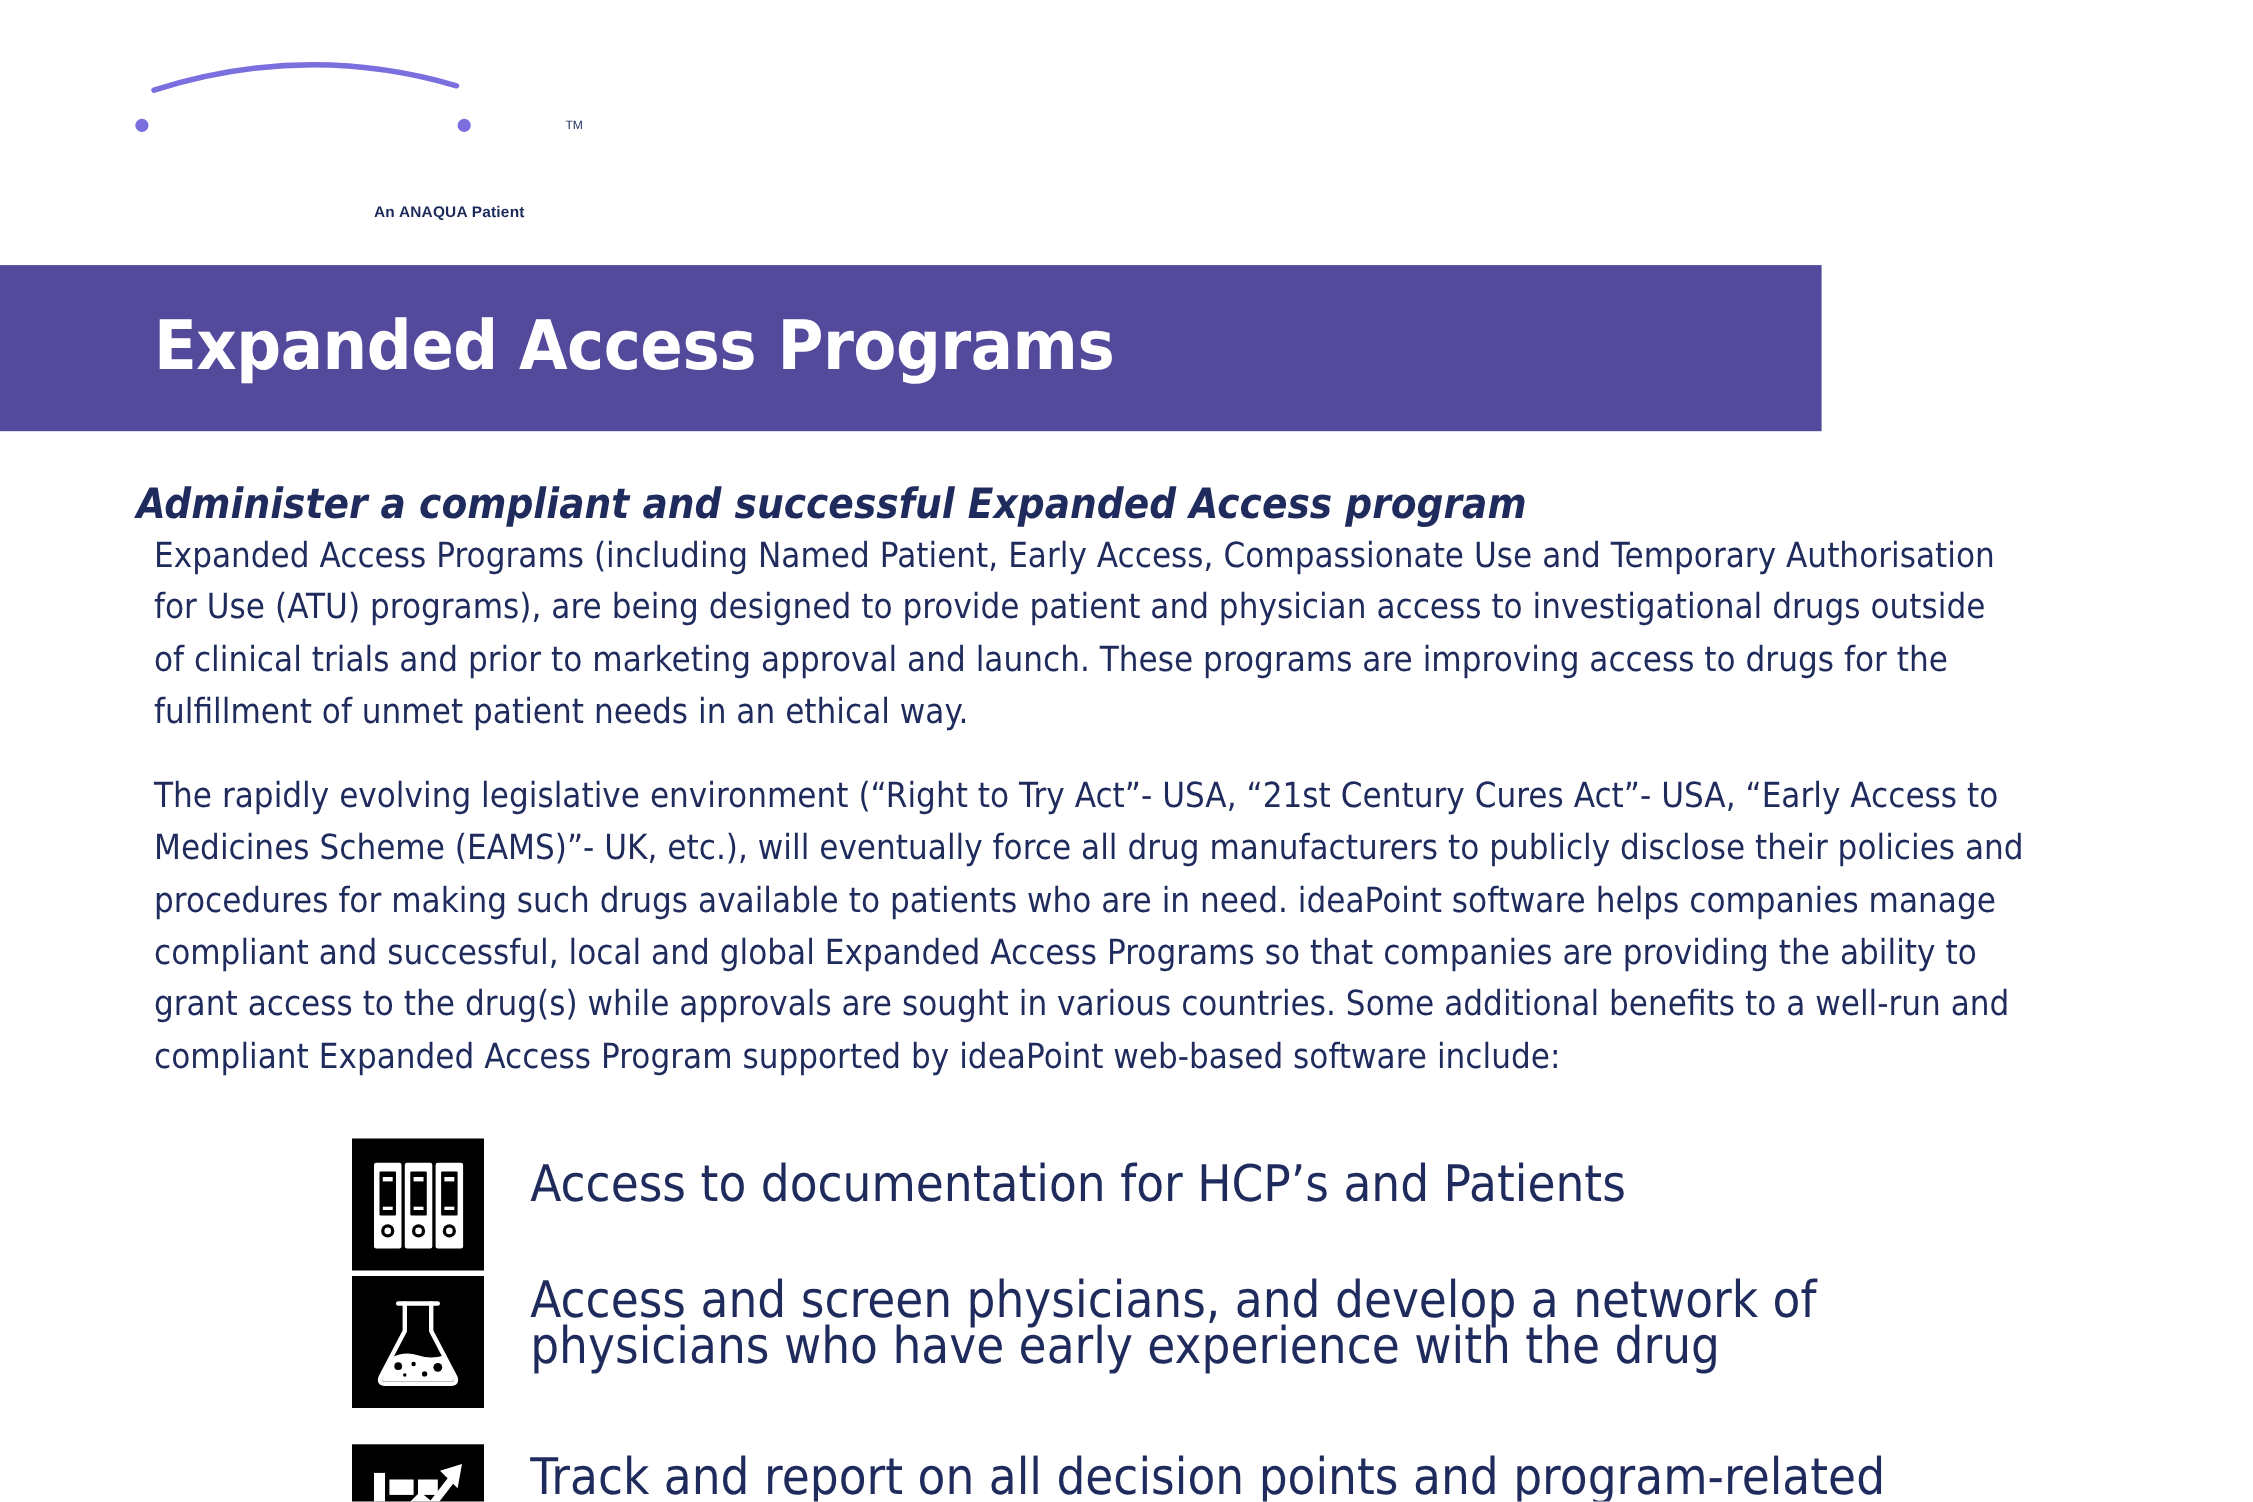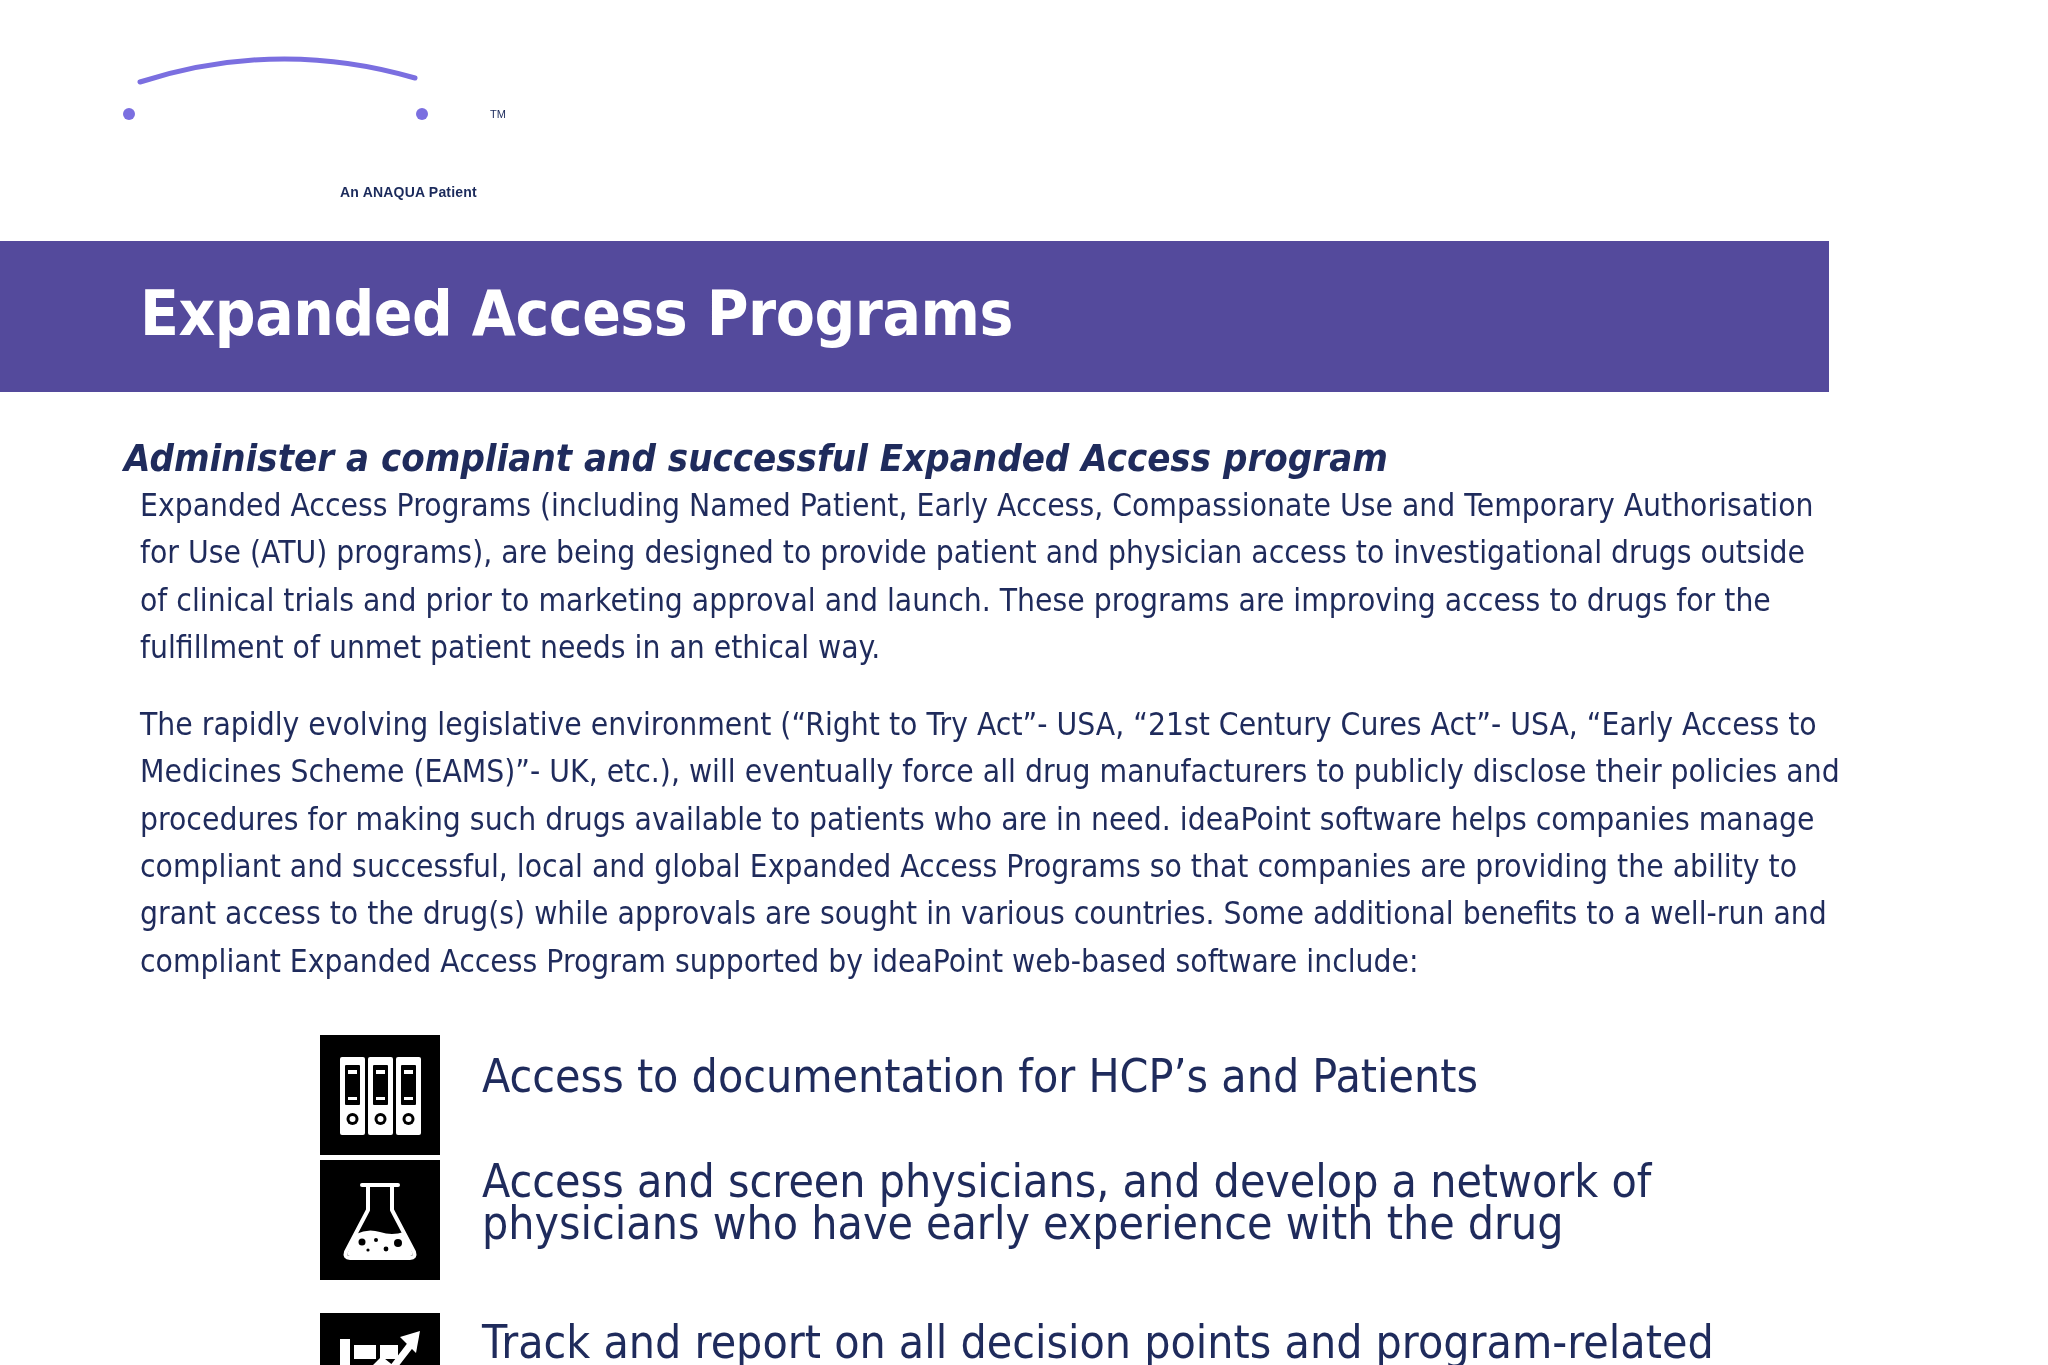--- a/index.html
+++ b/index.html
@@ -31,21 +31,21 @@
       top: 36px;
       font-family: "DejaVu Sans", sans-serif;
       font-size: 92px;
       line-height: 1;
       letter-spacing: -4px;
       color: #1b2a5b;
       font-weight: 400;
     }
     .logo-tm {
       position: absolute;
-      left: 372px;
+      left: 396px;
       top: 52px;
       font-size: 11px;
       color: #1b2a5b;
       font-family: "Liberation Sans", sans-serif;
     }
     .logo-tagline {
       position: absolute;
       left: 222px;
       top: 128px;
       font-size: 14px;
@@ -53,21 +53,21 @@
       color: #1b2a5b;
       font-family: "Liberation Sans", sans-serif;
       letter-spacing: 0.2px;
     }
 
     
     .banner {
       position: absolute;
       left: 0;
       top: 241px;
-      width: 1829px;
+      width: 1656px;
       height: 151px;
       background: #544a9c;
     }
     .banner-title {
       position: absolute;
       left: 140px;
       top: 36px;
       margin: 0;
       font-family: "DejaVu Sans", sans-serif;
       font-size: 62px;

